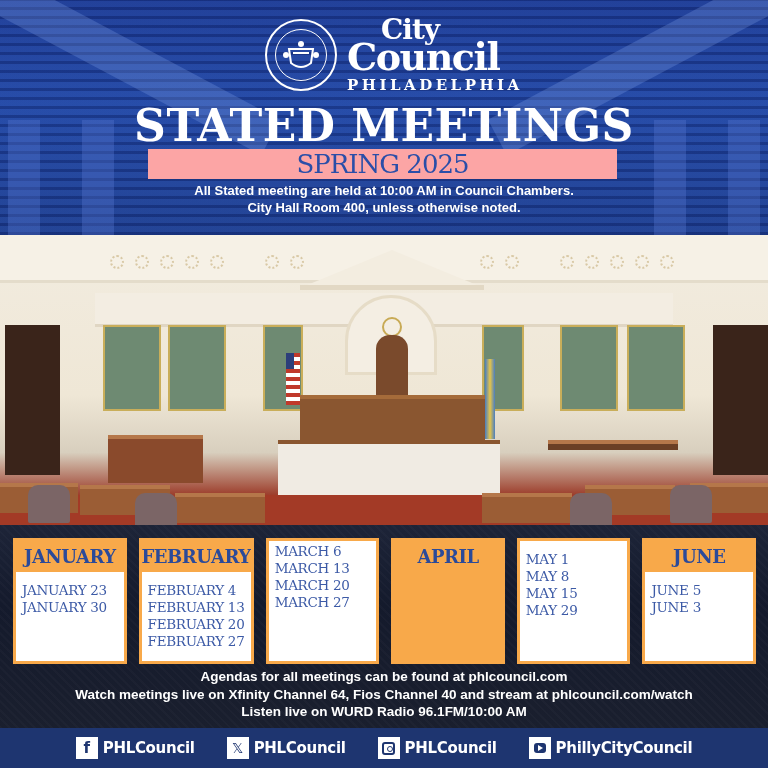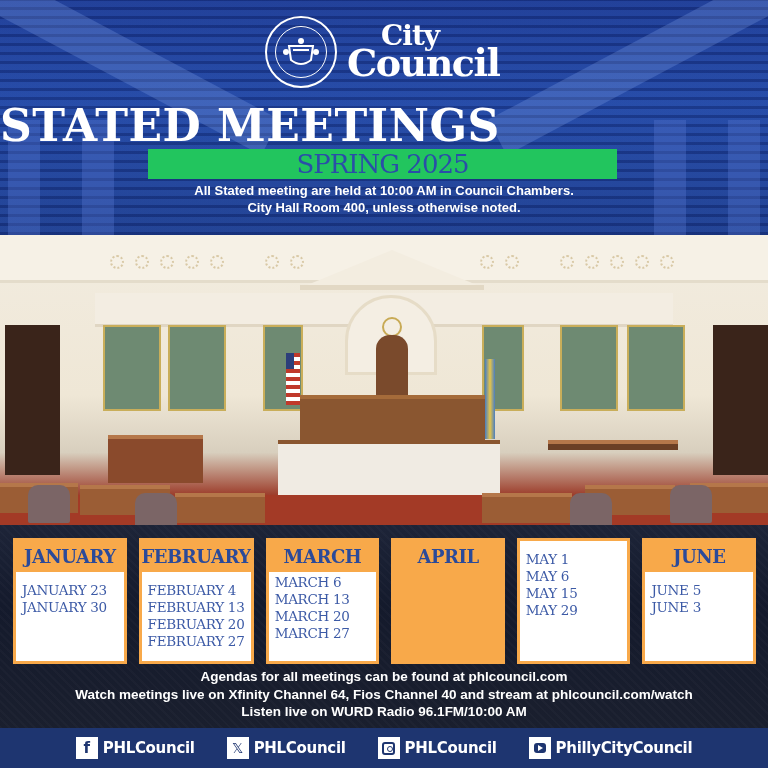--- a/index.html
+++ b/index.html
@@ -31,25 +31,25 @@
     display: flex; align-items: center; justify-content: center; position: relative;
   }
   .seal-inner { width: 52px; height: 52px; border-radius: 50%; border: 1.5px solid #fff; display:flex; align-items:center; justify-content:center; }
   .seal-inner svg { width: 40px; height: 40px; }
   .wordmark { color: #fff; font-family: "DejaVu Serif", serif; line-height: 1; }
   .wordmark .city { font-size: 28px; font-weight: bold; letter-spacing: -1px; margin-left: 34px; }
   .wordmark .council { font-size: 38px; font-weight: bold; letter-spacing: -1.5px; margin-top: -6px; }
   .wordmark .phila { font-size: 15px; font-weight: bold; letter-spacing: 3.5px; margin-top: 2px; }
 
   .title {
-    position: absolute; left: 0; width: 768px; top: 100px; text-align: left; z-index: 3;
+    position: absolute; left: 0; width: 768px; top: 100px; text-align: center; z-index: 3;
     color: #fff; font-family: "DejaVu Serif", serif; font-weight: bold; font-size: 44px; letter-spacing: 0.5px;
   }
   .spring {
-    position: absolute; left: 148px; top: 149px; width: 469px; height: 30px; background: #22c55e; z-index: 3;
+    position: absolute; left: 148px; top: 149px; width: 469px; height: 30px; background: #fca5a5; z-index: 3;
     text-align: center; color: #2a4ea8; font-family: "DejaVu Serif", serif; font-size: 26px; line-height: 30px; letter-spacing: -1px;
   }
   .subtitle {
     position: absolute; left: 0; width: 768px; top: 182px; text-align: center; z-index: 3;
     color: #fff; font-family: "Liberation Sans", sans-serif; font-weight: bold; font-size: 13px; line-height: 17px;
   }
 
   
   .photo { position: absolute; left: 0; top: 235px; width: 768px; height: 290px; overflow: hidden;
     background: linear-gradient(180deg, #f2ece0 0%, #efe7d6 55%, #d8cfbe 75%, #9b3a28 90%, #7a2c20 100%); }
@@ -125,20 +125,21 @@
         <path d="M12 18 L28 18" stroke="#fff" stroke-width="2"></path>
         <circle cx="20" cy="9" r="3" fill="#fff"></circle>
         <circle cx="5" cy="20" r="3" fill="#fff"></circle>
         <circle cx="35" cy="20" r="3" fill="#fff"></circle>
       </svg>
     </div>
   </div>
   <div class="wordmark">
     <div class="city">City</div>
     <div class="council">Council</div>
+    <div class="phila">PHILADELPHIA</div>
   </div>
 </div>
 
 <div class="title">STATED MEETINGS</div>
 <div class="spring">SPRING 2025</div>
 <div class="subtitle">
   <div>All Stated meeting are held at 10:00 AM in Council Chambers.</div>
   <div>City Hall Room 400, unless otherwise noted.</div>
 </div>
 
@@ -204,35 +205,34 @@
   <div class="month">
     <div class="month-head">FEBRUARY</div>
     <div class="month-body">
       <div class="date">FEBRUARY 4</div>
       <div class="date">FEBRUARY 13</div>
       <div class="date">FEBRUARY 20</div>
       <div class="date">FEBRUARY 27</div>
     </div>
   </div>
   <div class="month">
-    <div class="month-head">MARCH</div>
     <div class="month-body top-align">
       <div class="date">MARCH 6</div>
       <div class="date">MARCH 13</div>
       <div class="date">MARCH 20</div>
       <div class="date">MARCH 27</div>
     </div>
   </div>
   <div class="month">
     <div class="month-head">APRIL</div>
   </div>
   <div class="month">
     <div class="month-body">
       <div class="date">MAY 1</div>
-      <div class="date">MAY 6</div>
+      <div class="date">MAY 8</div>
       <div class="date">MAY 15</div>
       <div class="date">MAY 29</div>
     </div>
   </div>
   <div class="month">
     <div class="month-head">JUNE</div>
     <div class="month-body">
       <div class="date">JUNE 5</div>
       <div class="date">JUNE 3</div>
     </div>

